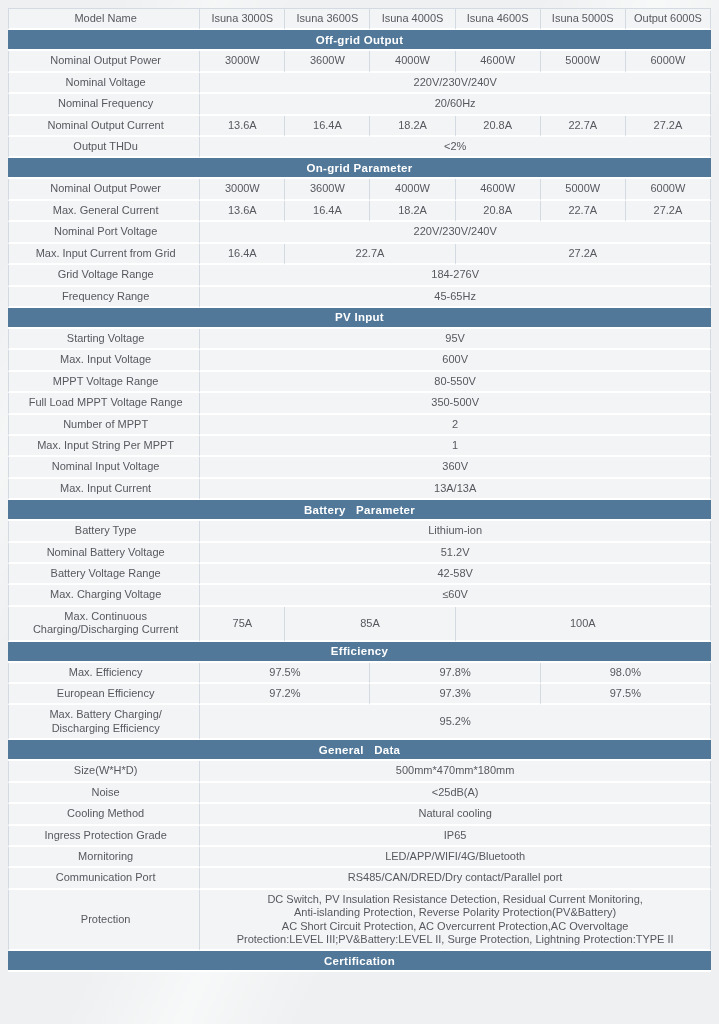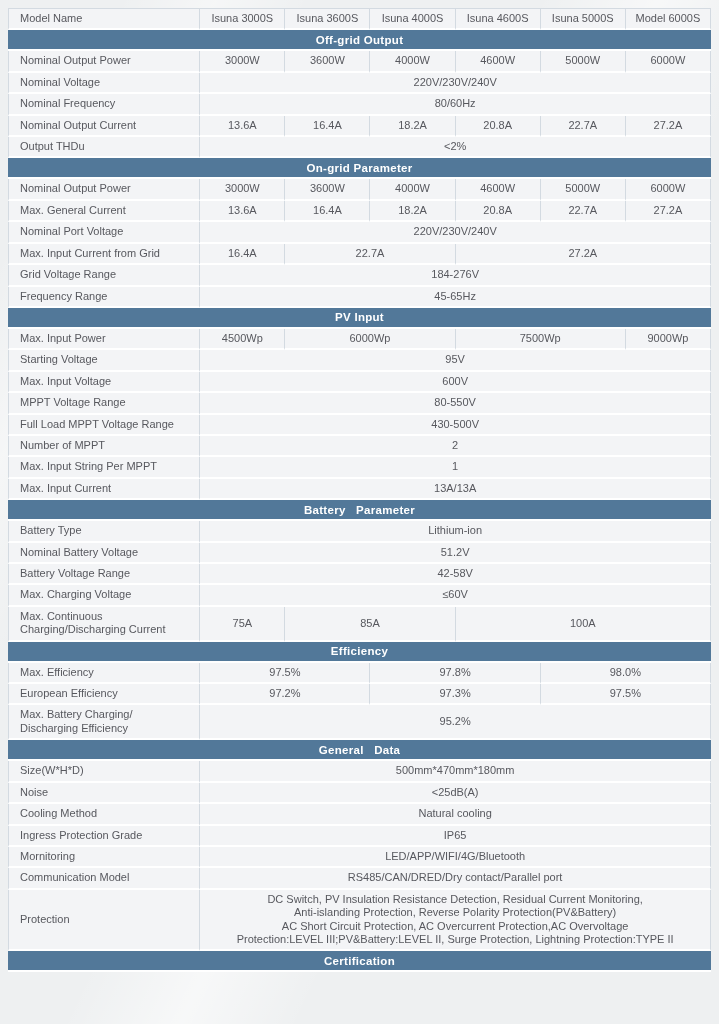--- a/index.html
+++ b/index.html
@@ -38,21 +38,21 @@
     white-space: pre-line;
     overflow: hidden;
   }
   tr.row td:first-child {
     border-left: 1px solid var(--divider, #d3dae1);
   }
   tr.model-row td {
     border-top: 1px solid var(--divider, #d3dae1);
   }
   td.label {
-    text-align: left;
+    text-align: center;
     padding-left: 11px;
     padding-right: 8px;
   }
   tr.section td {
     background: var(--bar-bg, #527899);
     color: var(--bar-text, #ffffff);
     font-weight: bold;
     font-size: 11.5px;
     letter-spacing: .3px;
     text-align: center;
@@ -80,41 +80,41 @@
       <col style="width:85px">
     </colgroup>
     <tbody id="spec-body">
         <tr class="row model-row">
           <td class="label">Model Name</td>
           <td class="val">Isuna 3000S</td>
           <td class="val">Isuna 3600S</td>
           <td class="val">Isuna 4000S</td>
           <td class="val">Isuna 4600S</td>
           <td class="val">Isuna 5000S</td>
-          <td class="val">Model 6000S</td>
+          <td class="val">Output 6000S</td>
         </tr>
         <tr class="section">
           <td colspan="7"><span class="section-title">Off-grid Output</span></td>
         </tr>
         <tr class="row">
           <td class="label">Nominal Output Power</td>
           <td class="val">3000W</td>
           <td class="val">3600W</td>
           <td class="val">4000W</td>
           <td class="val">4600W</td>
           <td class="val">5000W</td>
           <td class="val">6000W</td>
         </tr>
         <tr class="row">
           <td class="label">Nominal Voltage</td>
           <td colspan="6" class="val">220V/230V/240V</td>
         </tr>
         <tr class="row">
           <td class="label">Nominal Frequency</td>
-          <td colspan="6" class="val">80/60Hz</td>
+          <td colspan="6" class="val">20/60Hz</td>
         </tr>
         <tr class="row">
           <td class="label">Nominal Output Current</td>
           <td class="val">13.6A</td>
           <td class="val">16.4A</td>
           <td class="val">18.2A</td>
           <td class="val">20.8A</td>
           <td class="val">22.7A</td>
           <td class="val">27.2A</td>
         </tr>
@@ -158,49 +158,46 @@
           <td colspan="6" class="val">184-276V</td>
         </tr>
         <tr class="row">
           <td class="label">Frequency Range</td>
           <td colspan="6" class="val">45-65Hz</td>
         </tr>
         <tr class="section">
           <td colspan="7"><span class="section-title">PV Input</span></td>
         </tr>
         <tr class="row">
-          <td class="label">Max. Input Power</td>
-          <td class="val">4500Wp</td>
-          <td colspan="2" class="val">6000Wp</td>
-          <td colspan="2" class="val">7500Wp</td>
-          <td class="val">9000Wp</td>
-        </tr>
-        <tr class="row">
           <td class="label">Starting Voltage</td>
           <td colspan="6" class="val">95V</td>
         </tr>
         <tr class="row">
           <td class="label">Max. Input Voltage</td>
           <td colspan="6" class="val">600V</td>
         </tr>
         <tr class="row">
           <td class="label">MPPT Voltage Range</td>
           <td colspan="6" class="val">80-550V</td>
         </tr>
         <tr class="row">
           <td class="label">Full Load MPPT Voltage Range</td>
-          <td colspan="6" class="val">430-500V</td>
+          <td colspan="6" class="val">350-500V</td>
         </tr>
         <tr class="row">
           <td class="label">Number of MPPT</td>
           <td colspan="6" class="val">2</td>
         </tr>
         <tr class="row">
           <td class="label">Max. Input String Per MPPT</td>
           <td colspan="6" class="val">1</td>
+        </tr>
+        <tr class="row">
+          <td class="label">Nominal Input Voltage</td>
+          <td colspan="6" class="val">360V</td>
         </tr>
         <tr class="row">
           <td class="label">Max. Input Current</td>
           <td colspan="6" class="val">13A/13A</td>
         </tr>
         <tr class="section">
           <td colspan="7"><span class="section-title">Battery   Parameter</span></td>
         </tr>
         <tr class="row">
           <td class="label">Battery Type</td>
@@ -262,21 +259,21 @@
         </tr>
         <tr class="row">
           <td class="label">Ingress Protection Grade</td>
           <td colspan="6" class="val">IP65</td>
         </tr>
         <tr class="row">
           <td class="label">Mornitoring</td>
           <td colspan="6" class="val">LED/APP/WIFI/4G/Bluetooth</td>
         </tr>
         <tr class="row">
-          <td class="label">Communication Model</td>
+          <td class="label">Communication Port</td>
           <td colspan="6" class="val">RS485/CAN/DRED/Dry contact/Parallel port</td>
         </tr>
         <tr class="row">
           <td class="label">Protection</td>
           <td colspan="6" class="val">DC Switch, PV Insulation Resistance Detection, Residual Current Monitoring,
 Anti-islanding Protection,  Reverse Polarity Protection(PV&amp;Battery)
 AC Short Circuit Protection,  AC Overcurrent Protection,AC Overvoltage
 Protection:LEVEL III;PV&amp;Battery:LEVEL II, Surge Protection, Lightning Protection:TYPE II</td>
         </tr>
         <tr class="section">

